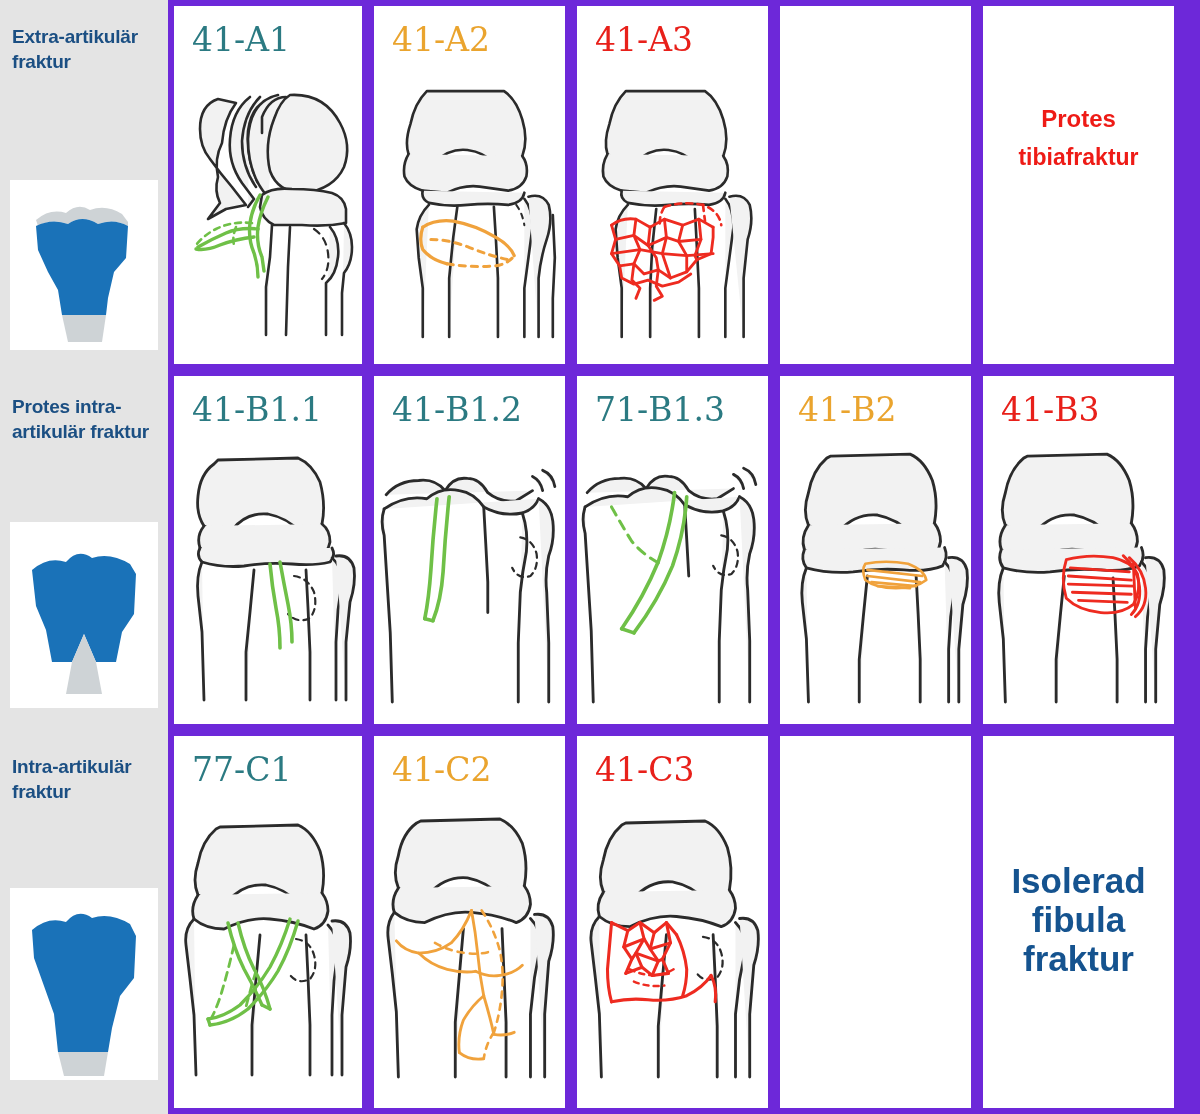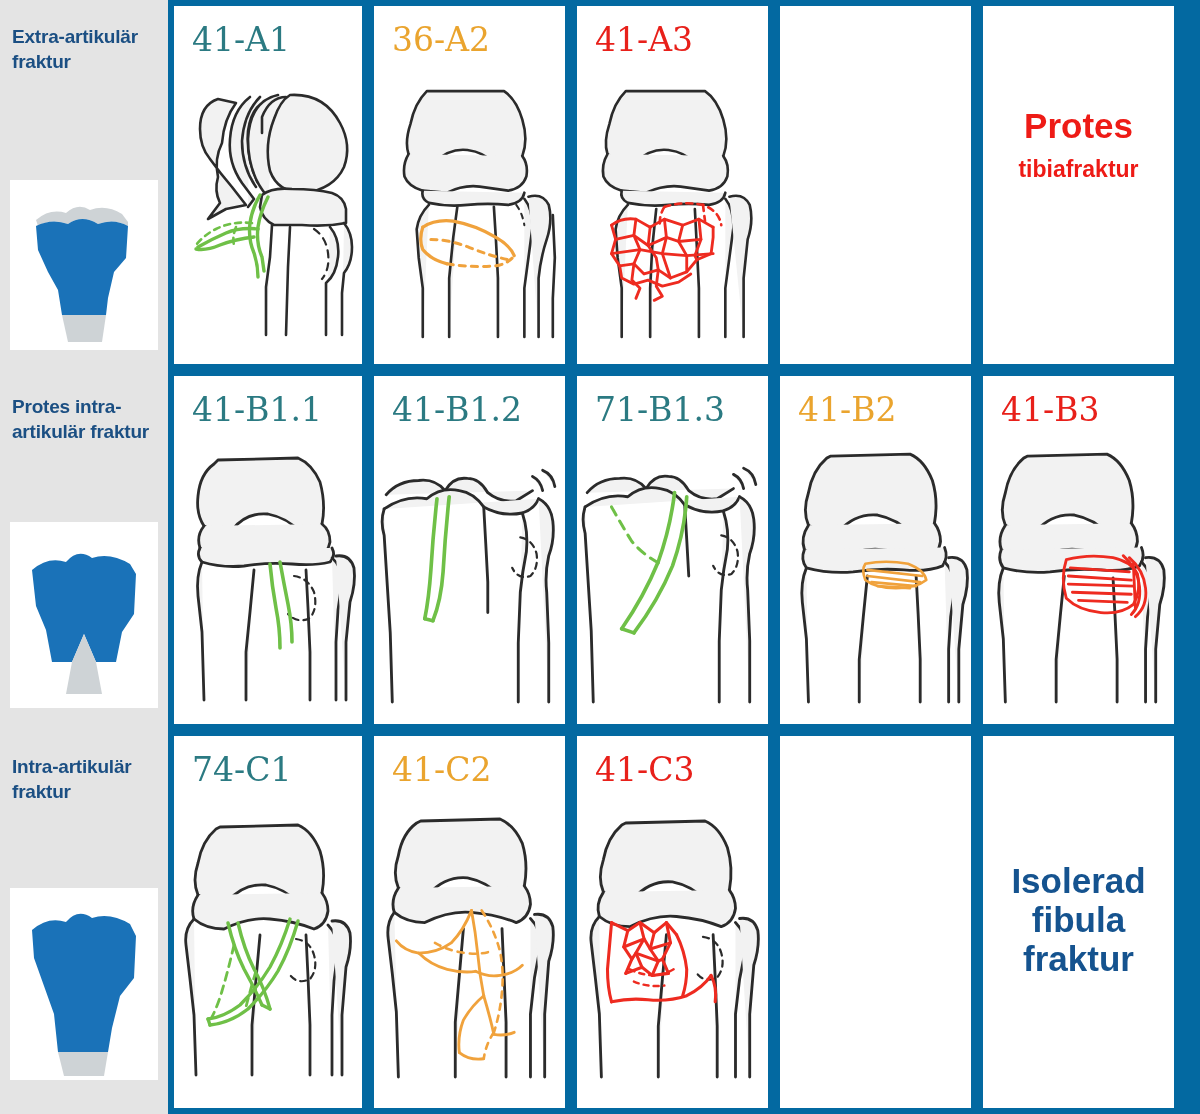--- a/index.html
+++ b/index.html
@@ -6,21 +6,21 @@
   html,body{margin:0;padding:0;}
   body{
     width:1200px;height:1114px;
     background:#e8e8e8;
     font-family:"Liberation Sans", sans-serif;
     overflow:hidden;
   }
   #chart{
     position:relative;
     width:1200px;height:1114px;
-    background:#0369a1;
+    background:#6d28d9;
     display:grid;
     grid-template-columns:168px 200px 203px 203px 203px 203px;
     grid-template-rows:370px 360px 384px;
     column-gap:0px;row-gap:0px;
   }
   
   .rowlabel{
     position:relative;
     background:#e4e4e4;
     padding:0;
@@ -70,21 +70,21 @@
   .fig svg{width:100%;height:100%;display:block;}
 
   
   .note{
     position:absolute;
     left:8px;right:8px;
     text-align:center;
     font-weight:bold;
     line-height:1.12;
   }
-  .note .big{display:block;font-size:35px;}
+  .note .big{display:block;font-size:24px;}
   .note .small{display:block;font-size:23px;margin-top:12px;}
   .note.red-note{color:#ee1b16;top:100px;}
   .note.blue-note{color:#15538f;top:105px;margin-top:20px;}
   .note.blue-note .big{font-size:35px;}
 </style>
 </head>
 <body>
 
 <div id="chart">
 
@@ -129,21 +129,21 @@
         </g>
         <g fill="none" stroke="#6fc047" stroke-width="2.6" stroke-dasharray="6 5" stroke-linecap="round">
           <path d="M78 136 Q58 134 42 142 Q30 148 22 158"></path>
           <path d="M62 140 Q58 150 60 158"></path>
         </g>
       </svg>
     </div>
   </div>
 
   <div class="cell">
-    <div class="code orange">36-A2</div>
+    <div class="code orange">41-A2</div>
     <div class="fig">
       <svg viewBox="0 0 188 250">
         <g fill="#f2f2f2" stroke="#2b2b2b" stroke-width="2.6" stroke-linejoin="round" stroke-linecap="round">
           <path d="M52 6 Q40 18 36 38 Q30 56 34 68 Q44 78 60 76 Q74 62 92 64 Q108 66 120 78 Q136 82 146 70 Q152 54 146 34 Q140 14 128 6 Z"></path>
           <path d="M34 68 Q28 78 30 90 Q34 100 48 104 L72 106 Q88 98 104 100 L132 104 Q146 102 150 90 Q152 78 146 70"></path>
           <path d="M48 104 Q46 112 54 116 Q72 120 92 118 Q112 116 132 118 Q146 116 148 106"></path>
           <path d="M54 118 Q44 128 42 142 L44 170 L48 200 L48 248"></path>
           <path d="M148 112 Q156 122 156 140 L152 170 L148 200 L148 248"></path>
           <path d="M82 120 L78 150 L74 190 L74 248"></path>
           <path d="M118 120 L120 152 L122 190 L122 248"></path>
@@ -366,21 +366,21 @@
     <div class="txt">Intra-artikulär fraktur</div>
     <div class="iconbox" style="top:158px;height:192px;">
       <svg viewBox="0 0 148 192" preserveAspectRatio="xMidYMid meet">
         <path d="M22 42 Q38 28 56 34 Q68 20 82 30 Q100 24 120 36 L126 48 L124 90 L110 108 L102 140 L98 164 L48 164 L44 126 L34 98 L24 70 Z" fill="#1a72b8"></path>
         <path d="M48 164 L98 164 L94 188 L54 188 Z" fill="#ced3d6"></path>
       </svg>
     </div>
   </div>
 
   <div class="cell">
-    <div class="code teal">74-C1</div>
+    <div class="code teal">77-C1</div>
     <div class="fig">
       <svg viewBox="0 0 188 260">
         <g fill="#f2f2f2" stroke="#2b2b2b" stroke-width="2.8" stroke-linejoin="round" stroke-linecap="round">
           <path d="M42 10 Q28 22 24 44 Q18 62 24 76 Q38 86 54 82 Q70 64 92 66 Q112 70 124 84 Q140 88 148 74 Q152 52 146 32 Q138 12 124 6 L46 8 Z"></path>
           <path d="M24 76 Q16 88 20 100 Q32 110 50 110 Q74 98 96 100 Q120 102 140 110 Q152 106 154 92 Q154 82 148 74"></path>
           <path d="M20 100 Q10 110 12 126 L16 160 L20 196 L22 256"></path>
           <path d="M154 106 Q164 116 164 132 L160 162 L158 196 L158 256"></path>
           <path d="M86 116 L82 160 L78 206 L78 256"></path>
           <path d="M132 116 L134 158 L136 206 L136 256"></path>
           <path d="M158 102 Q172 100 176 114 Q178 130 172 148 L168 196 L168 256"></path>

